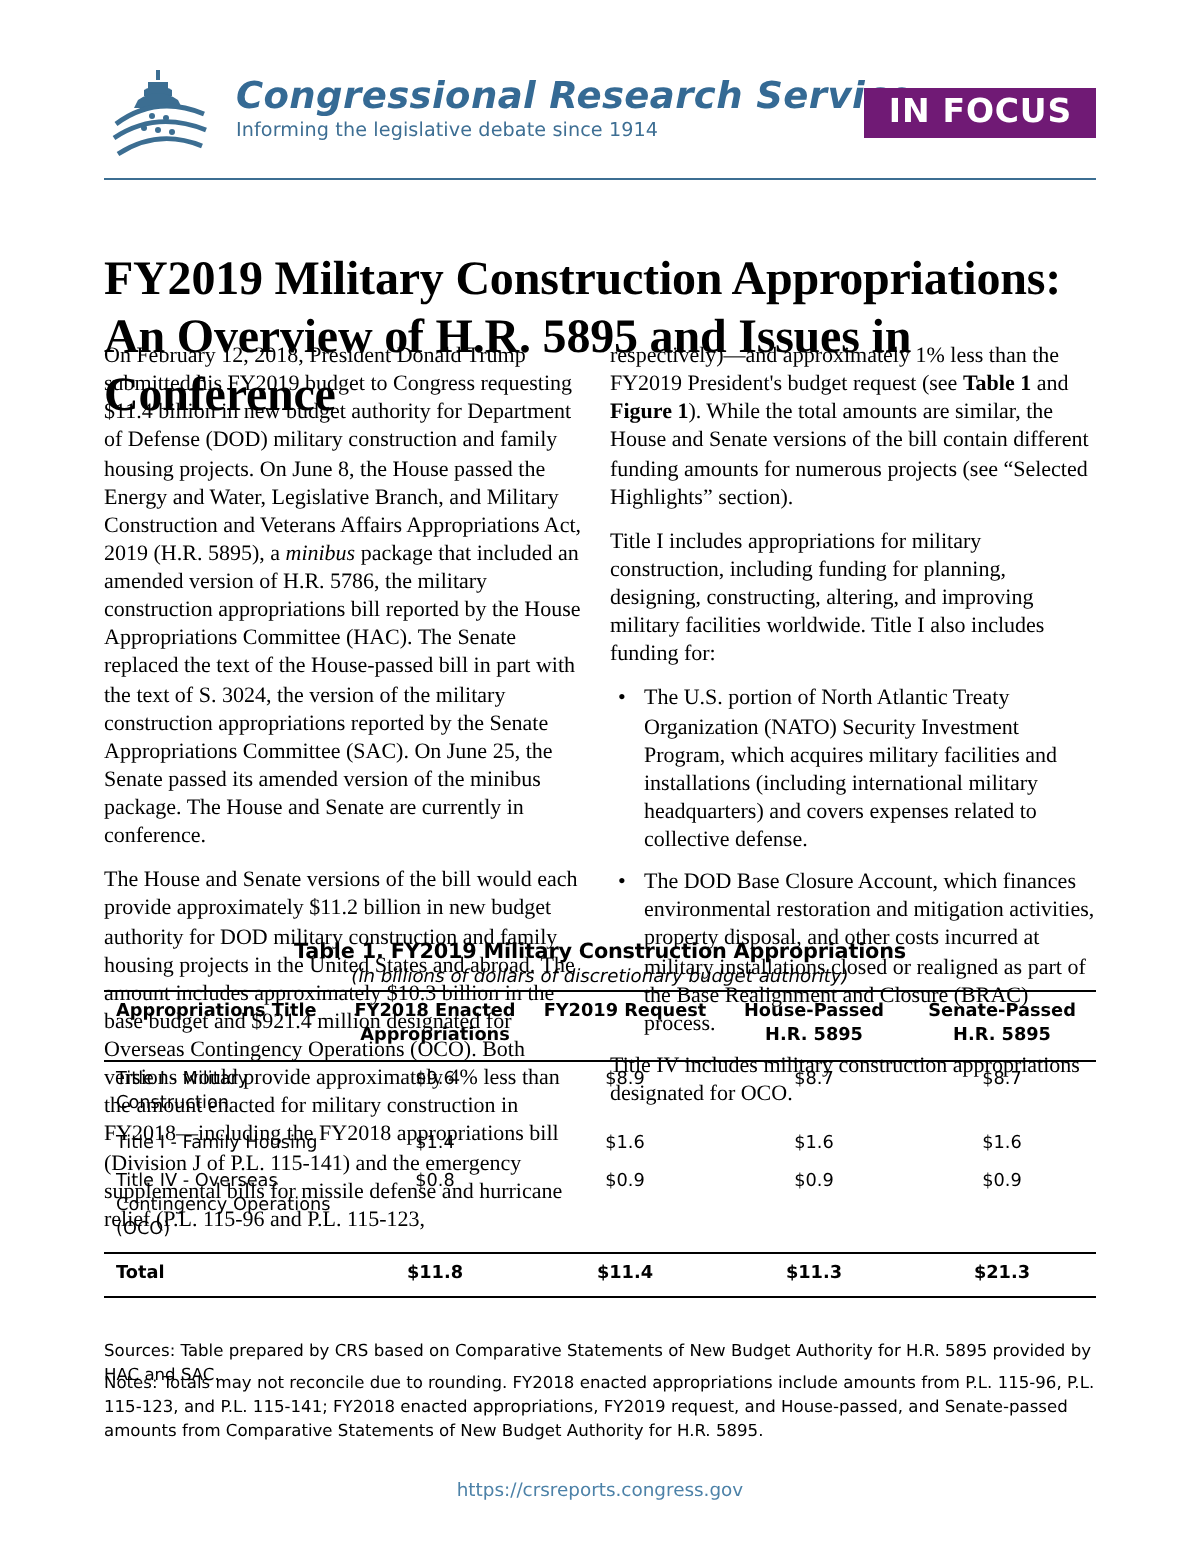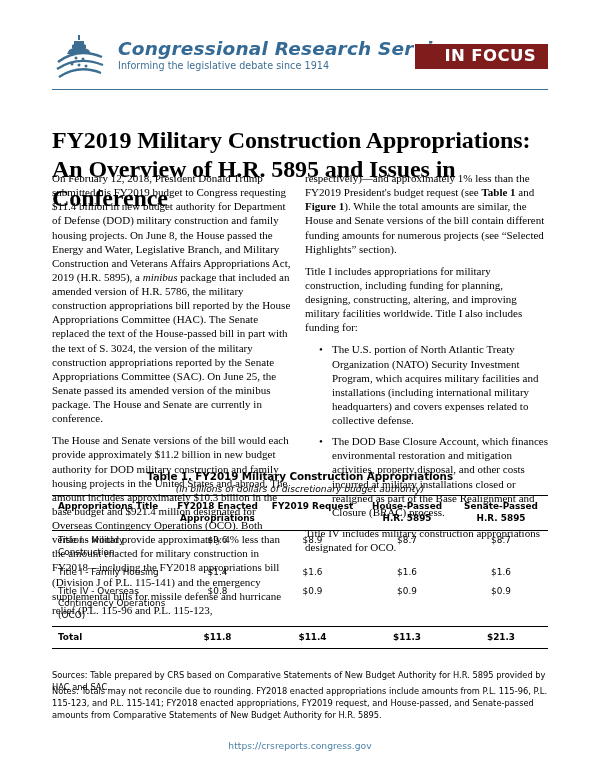--- a/index.html
+++ b/index.html
@@ -37,27 +37,27 @@
   .brand-tag {
     font-family:"DejaVu Sans", sans-serif;
     font-size:9.6px;
     color:#3d6e93;
     white-space:nowrap;
     margin-top:2px;
     letter-spacing:0.05px;
   }
   .infocus {
     position:absolute; right:0px; top:10px;
-    background:#7f1d1d;
+    background:#701a75;
     color:#ffffff;
     font-family:"DejaVu Sans", sans-serif;
     font-weight:bold;
     font-size:16.5px;
     letter-spacing:0.4px;
-    padding:3px 12px 4px 29px;
+    padding:3px 12px 4px 12px;
     line-height:1.12;
   }
   .head-rule {
     position:absolute; left:52px; top:89px; width:496px; height:0;
     border-top:1.6px solid #3C6E92;
   }
 
   
   .updated {
     position:absolute; left:52px; top:97px; width:496px;
@@ -85,21 +85,21 @@
   .col-left  { left:52px; }
   .col-right { left:305px; }
   .col p { margin:0 0 8px 0; }
   .col ul {
     margin:0 0 7px 0;
     padding-left:16px;
     list-style:none;
   }
   .col ul li {
     position:relative;
-    margin:0 0 7px 10px;
+    margin:0 0 7px 0;
     padding-left:1px;
     line-height:1.285;
   }
   .col ul li::before {
     content:"\2022";
     position:absolute;
     left:-12px;
     top:0;
   }
   .ital { font-style:italic; }

